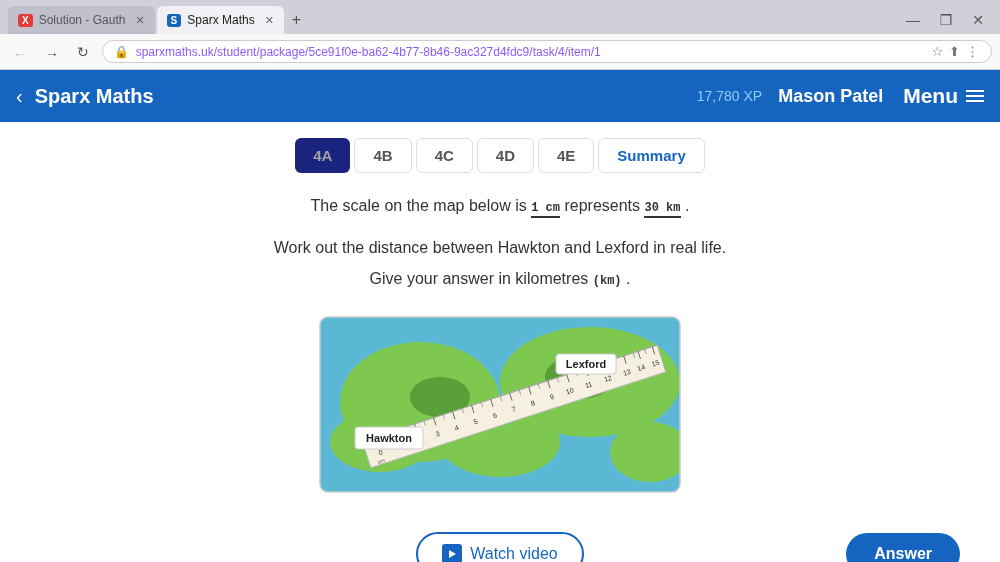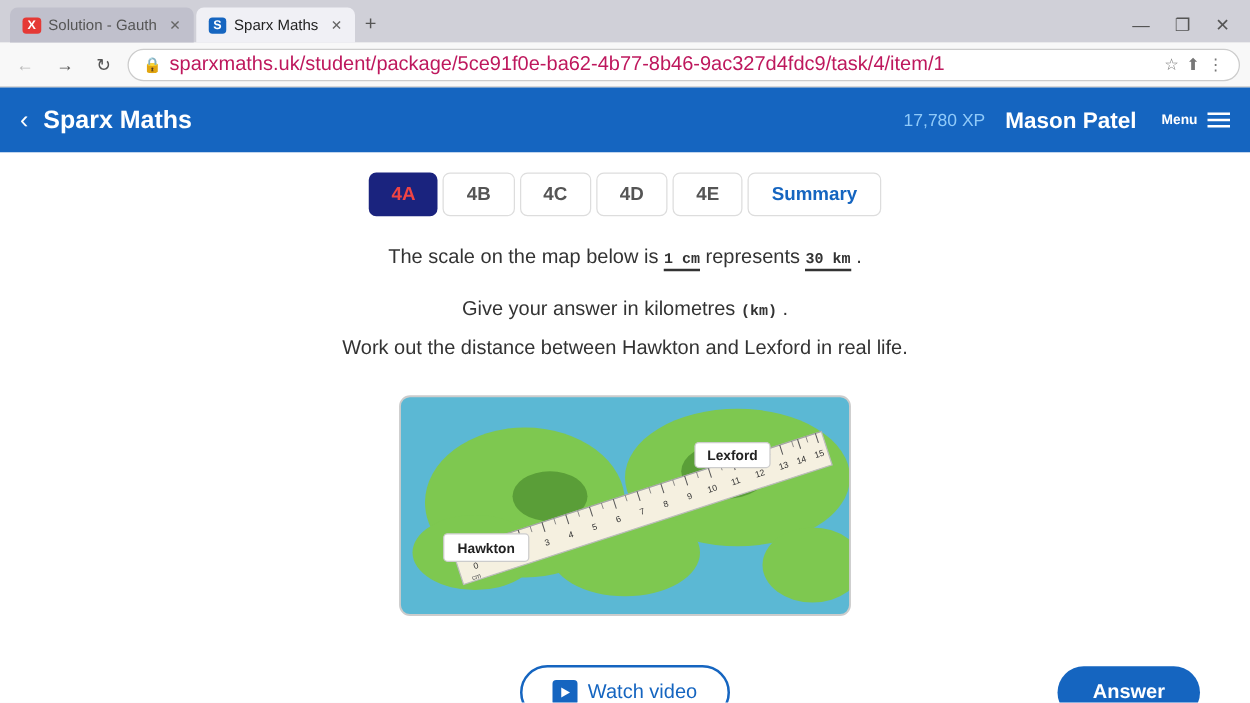--- a/index.html
+++ b/index.html
@@ -13,38 +13,38 @@
     .tab.active { background: #f0f0f5; color: #222; }
     .tab-close { font-size: 11px; color: #666; cursor: pointer; margin-left: 4px; }
     .tab-new { background: none; border: none; font-size: 16px; color: #555; cursor: pointer; padding: 0 6px; }
     .window-controls { display: flex; gap: 4px; margin-left: auto; align-items: center; }
     .win-btn { font-size: 14px; color: #555; padding: 0 8px; cursor: pointer; }
 
     .address-bar { display: flex; align-items: center; background: #f8f8f8; padding: 4px 8px; height: 36px; gap: 8px; border-bottom: 1px solid #ccc; }
     .nav-btn { background: none; border: none; font-size: 14px; color: #555; cursor: pointer; padding: 2px 5px; }
     .nav-btn.disabled { color: #bbb; cursor: default; }
     .url-bar { flex: 1; background: white; border: 1px solid #ccc; border-radius: 16px; padding: 3px 12px; font-size: 12px; color: #333; display: flex; align-items: center; gap: 6px; }
-    .url-text { font-size: 16px; color: #be185d; }
+    .url-text { font-size: 12px; color: #8b5cf6; }
     .url-icons { display: flex; gap: 6px; margin-left: auto; color: #777; font-size: 13px; }
 
     
     .app-header { background: #1565c0; display: flex; align-items: center; padding: 0 16px; height: 52px; color: white; }
     .back-btn { background: none; border: none; color: white; font-size: 20px; cursor: pointer; margin-right: 12px; }
     .app-logo { font-size: 20px; font-weight: bold; color: white; flex: 1; }
     .xp-badge { font-size: 14px; color: #90caf9; margin-right: 16px; font-weight: 400; }
     .user-name { font-size: 18px; color: white; margin-right: 20px; font-weight: 700; }
-    .menu-btn { background: none; border: none; color: white; font-size: 11px; cursor: pointer; display: flex; align-items: center; gap: 8px; font-weight: bold; }
+    .menu-btn { background: none; border: none; color: white; font-size: 21px; cursor: pointer; display: flex; align-items: center; gap: 8px; font-weight: bold; }
 
     
     .main-content { background: white; padding: 16px 0 0; min-height: 420px; }
 
     
     .tabs { display: flex; justify-content: center; gap: 4px; margin-bottom: 20px; }
     .tab-btn { padding: 8px 18px; border: none; border-radius: 6px; cursor: pointer; font-size: 15px; font-weight: 600; }
-    .tab-btn.active { background: #1a237e; color: #ef4444; }
+    .tab-btn.active { background: #1a237e; color: #a3a3a3; }
     .tab-btn.inactive { background: white; color: #555; border: 1px solid #ddd; }
     .tab-btn.summary { background: white; color: #1565c0; border: 1px solid #ddd; font-weight: 600; text-align: center; }
 
     
     .question-area { text-align: center; padding: 0 40px; }
     .question-line { font-size: 16px; color: #333; margin-bottom: 6px; line-height: 1.6; }
     .math-inline { font-family: 'Courier New', monospace; font-weight: bold; font-size: 12px; }
 
     
     .map-container { display: flex; justify-content: center; margin: 20px 0 16px; }
@@ -124,26 +124,26 @@
 
   <div class="question-area">
     <div class="question-line">
       <span>The scale on the map below is</span>
       <span class="math-inline" style="border-bottom: 2px solid #333; padding-bottom: 1px;">1 cm</span>
       <span>represents</span>
       <span class="math-inline" style="border-bottom: 2px solid #333; padding-bottom: 1px;">30 km</span>
       <span>.</span>
     </div>
     <div style="height:10px;"></div>
+    <div class="question-line">Work out the distance between Hawkton and Lexford in real life.</div>
     <div class="question-line">
       <span>Give your answer in kilometres</span>
       <span class="math-inline"> (km)</span>
       <span>.</span>
     </div>
-    <div class="question-line">Work out the distance between Hawkton and Lexford in real life.</div>
   </div>
 
   <div class="map-container">
     <svg width="400" height="190" viewBox="0 0 400 190">
 
       <defs>
         <clipPath id="map-clip">
           <rect x="20" y="5" width="360" height="175" rx="8"></rect>
         </clipPath>
       </defs>

